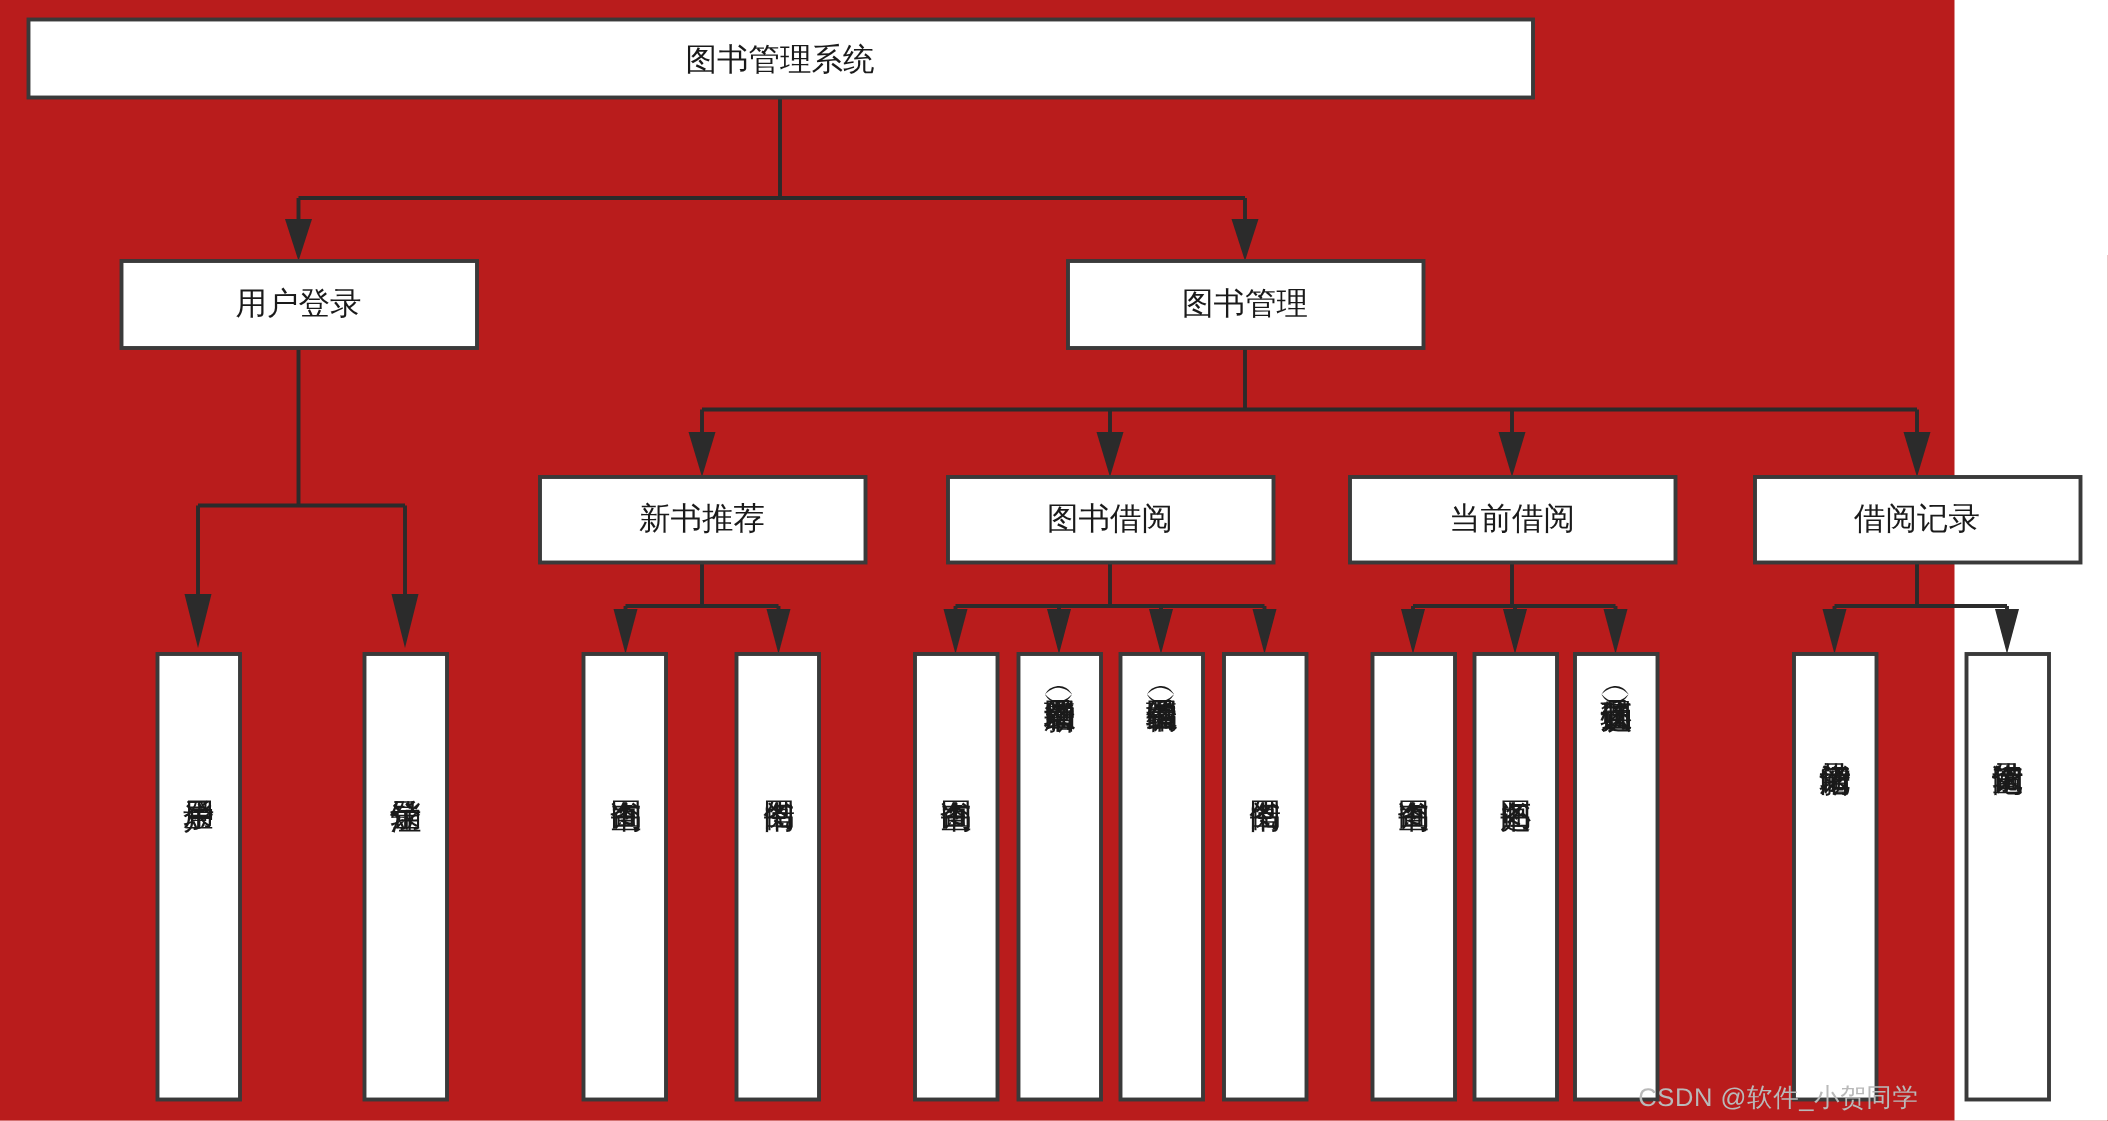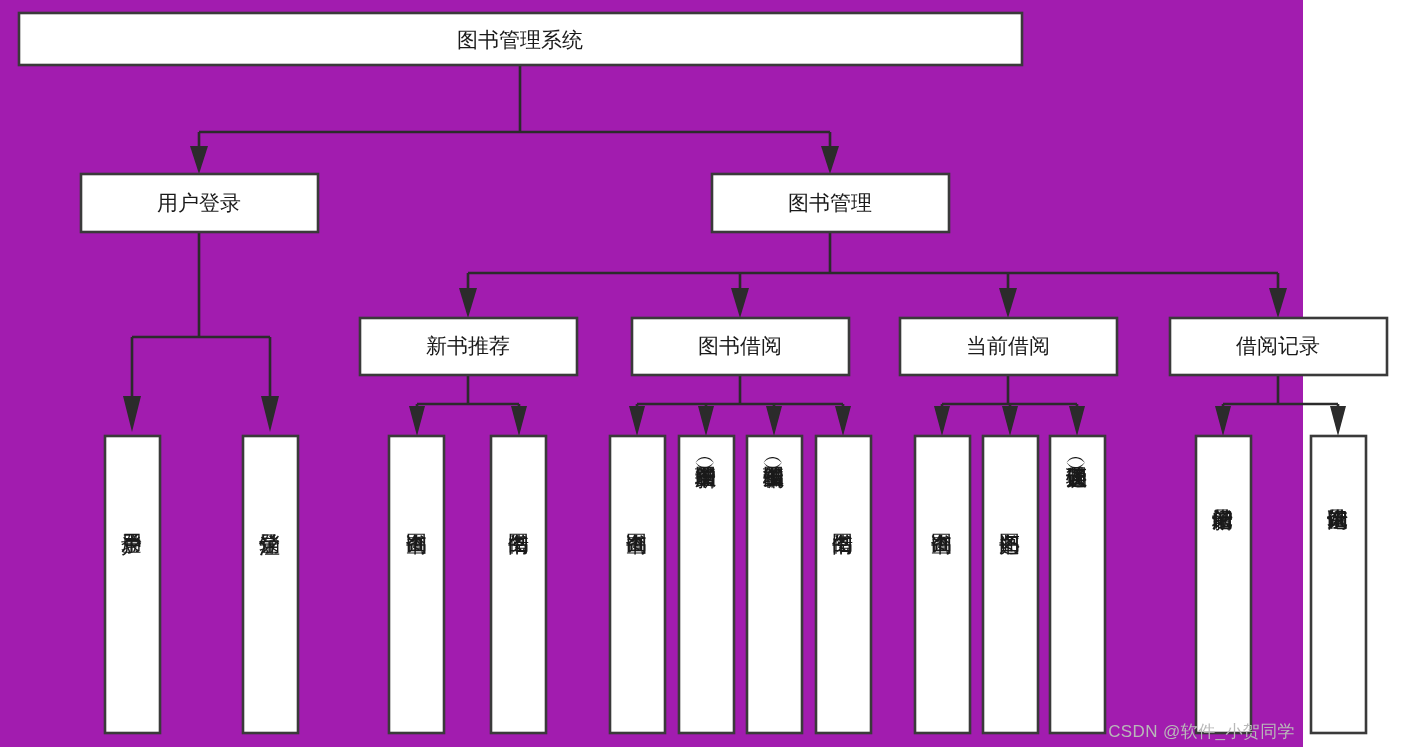--- a/index.html
+++ b/index.html
@@ -10,21 +10,21 @@
   body {
     width: 1405px;
     height: 747px;
     font-family: "Liberation Sans", "DejaVu Sans", sans-serif;
     overflow: hidden;
   }
   #diagram-root {
     position: relative;
     width: 1303px;
     height: 747px;
-    background: #a21caf;
+    background: #b91c1c;
   }
   svg.tree {
     position: absolute;
     top: 0;
     left: 0;
     width: 1405px;
     height: 747px;
     display: block;
   }
   .node-box {
@@ -51,21 +51,21 @@
     white-space: pre;
   }
   .node-label-v {
     font-family: "Liberation Sans", "DejaVu Sans", sans-serif;
     font-size: 21px;
     fill: #1a1a1a;
     text-anchor: middle;
   }
   .watermark {
     position: absolute;
-    right: 8px;
+    right: 24px;
     bottom: 4px;
     font-family: "Liberation Sans", "DejaVu Sans", sans-serif;
     font-size: 17px;
     color: #b9b9b9;
     letter-spacing: 0.4px;
     user-select: none;
     white-space: nowrap;
   }
 </style>
 </head>

